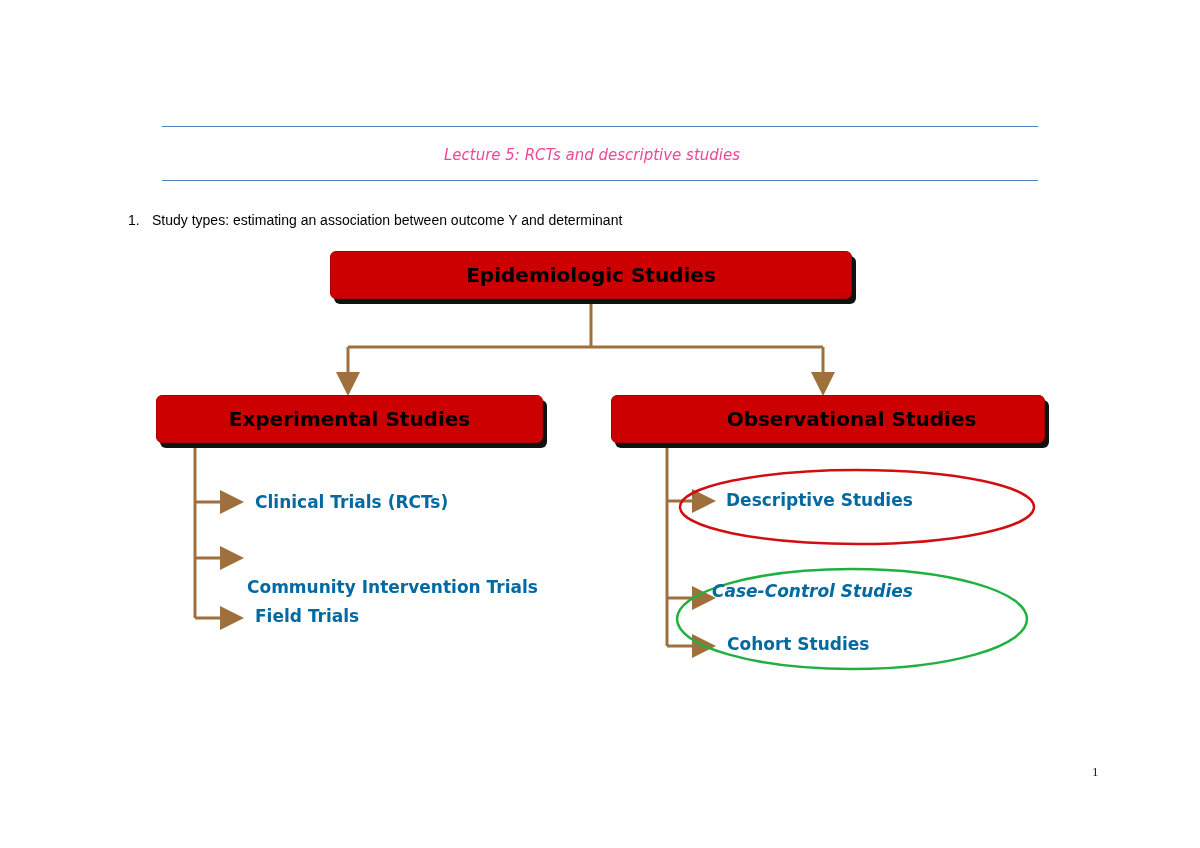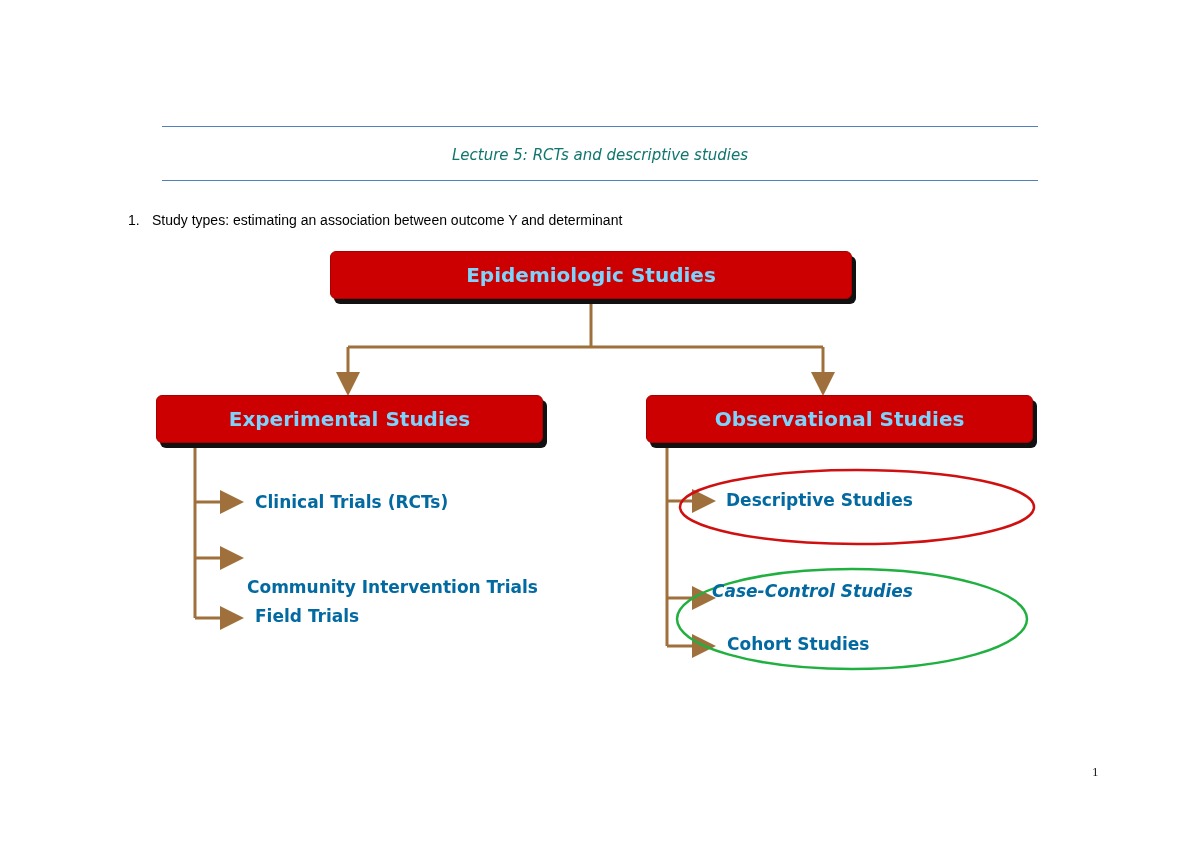--- a/index.html
+++ b/index.html
@@ -1,22 +1,22 @@
 <!DOCTYPE html>
 <html><head>
 <meta charset="utf-8">
 <style>
   html, body { margin:0; padding:0; background:#ffffff; }
   body { width:1200px; height:848px; position:relative; overflow:hidden; font-family:"Liberation Sans", sans-serif; }
   .rule { position:absolute; left:162px; width:876px; height:0; border-top:1.5px solid #4f81bd; }
-  .header-title { position:absolute; left:162px; width:876px; top:146px; text-align:center; font-family:"DejaVu Sans", sans-serif; font-style:italic; font-size:15px; color:#0f766e; }
+  .header-title { position:absolute; left:154px; width:876px; top:146px; text-align:center; font-family:"DejaVu Sans", sans-serif; font-style:italic; font-size:15px; color:#ec4899; }
   .item-line { position:absolute; left:128px; top:212px; font-size:14px; color:#000; font-family:"Liberation Sans", sans-serif; }
   .item-line .num { display:inline-block; width:24px; }
   .item-line b { font-weight:normal; }
-  .box { position:absolute; background:#cc0000; border-radius:6px; color:#7dd3fc; font-family:"DejaVu Sans", sans-serif; font-weight:bold; font-size:20px; text-align:center; box-shadow:4px 5px 0 #111; border:1px solid #a80000; }
+  .box { position:absolute; background:#cc0000; border-radius:6px; color:#000000; font-family:"DejaVu Sans", sans-serif; font-weight:bold; font-size:20px; text-align:center; box-shadow:4px 5px 0 #111; border:1px solid #a80000; }
   .sub { position:absolute; font-family:"DejaVu Sans", sans-serif; font-weight:bold; font-size:17px; color:#0369a1; }
   .page-num { position:absolute; left:1092px; top:764px; font-size:13px; color:#222; font-family:"Liberation Serif", serif; }
   svg.lines { position:absolute; left:0; top:0; }
 </style>
 </head>
 <body>
 
 <div class="rule" style="top:126px;"></div>
 <div class="header-title">Lecture 5: RCTs and descriptive studies</div>
 <div class="rule" style="top:180px;"></div>
@@ -44,21 +44,21 @@
     <line x1="667" y1="501" x2="710" y2="501" marker-end="url(#arr)"></line>
     <line x1="667" y1="598" x2="710" y2="598" marker-end="url(#arr)"></line>
     <line x1="667" y1="646" x2="710" y2="646" marker-end="url(#arr)"></line>
   </g>
   <ellipse cx="857" cy="507" rx="177" ry="37" fill="none" stroke="#d01010" stroke-width="2.5"></ellipse>
   <ellipse cx="852" cy="619" rx="175" ry="50" fill="none" stroke="#20b040" stroke-width="2.5"></ellipse>
 </svg>
 
 <div class="box" style="left:330px; top:251px; width:520px; height:46px; line-height:46px;">Epidemiologic Studies</div>
 <div class="box" style="left:156px; top:395px; width:385px; height:46px; line-height:46px;">Experimental Studies</div>
-<div class="box" style="left:646px; top:395px; width:385px; height:46px; line-height:46px;">Observational Studies</div>
+<div class="box" style="left:611px; top:395px; width:385px; height:46px; line-height:46px;padding-left:47px;">Observational Studies</div>
 
 <div class="sub" style="left:255px; top:492px;">Clinical Trials (RCTs)</div>
 <div class="sub" style="left:247px; top:545px;margin-top:32px;">Community Intervention Trials</div>
 <div class="sub" style="left:255px; top:606px;">Field Trials</div>
 
 <div class="sub" style="left:726px; top:490px;">Descriptive Studies</div>
 <div class="sub" style="left:712px; top:581px;font-style:italic;">Case-Control Studies</div>
 <div class="sub" style="left:727px; top:634px;">Cohort Studies</div>
 
 <div class="page-num">1</div>

